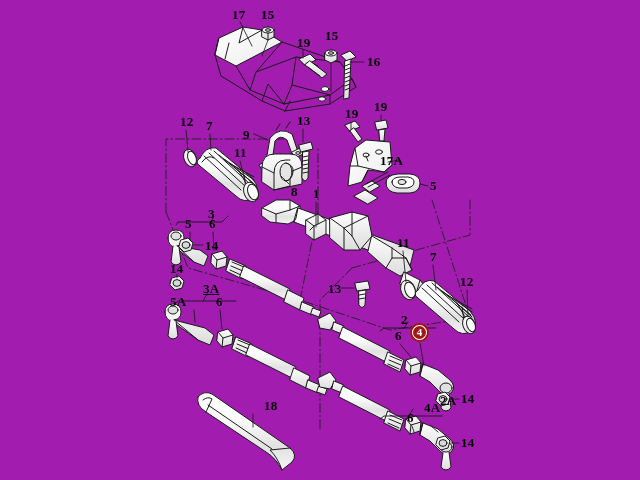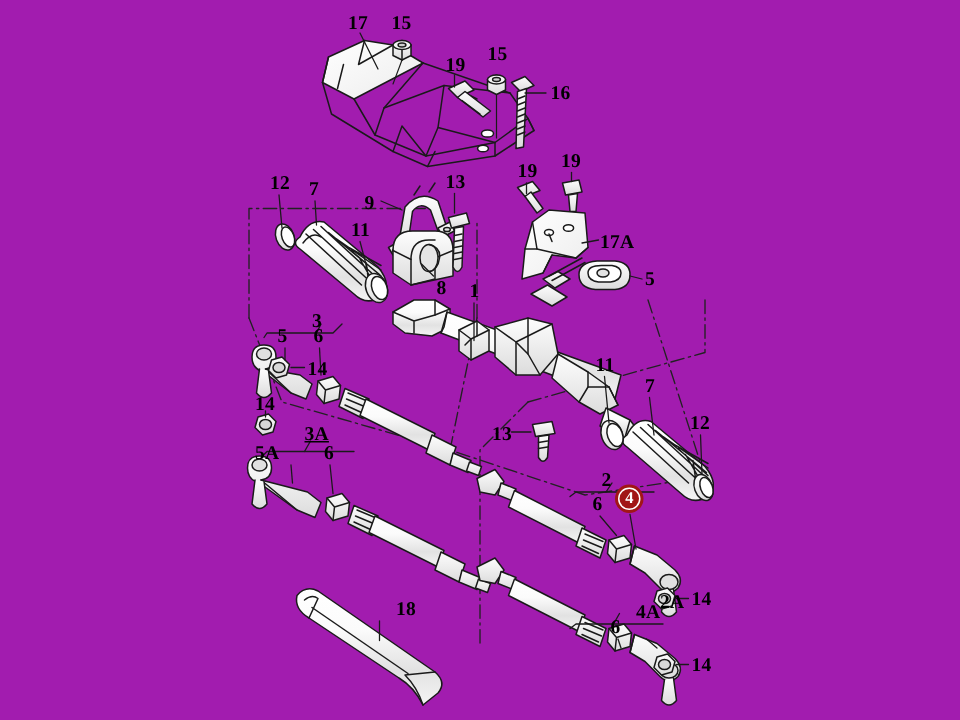--- a/index.html
+++ b/index.html
@@ -410,21 +410,21 @@
   <div class="lbl" style="left:261px; top:8px;">15</div>
   <div class="lbl" style="left:297px; top:36px;">19</div>
   <div class="lbl" style="left:325px; top:29px;">15</div>
   <div class="lbl" style="left:367px; top:55px;">16</div>
   <div class="lbl" style="left:180px; top:115px;">12</div>
   <div class="lbl" style="left:206px; top:119px;">7</div>
   <div class="lbl" style="left:243px; top:128px;">9</div>
   <div class="lbl" style="left:297px; top:114px;">13</div>
   <div class="lbl" style="left:345px; top:107px;">19</div>
   <div class="lbl" style="left:374px; top:100px;">19</div>
-  <div class="lbl" style="left:400px; top:154px;text-align:right;">17A</div>
+  <div class="lbl" style="left:380px; top:154px;text-align:right;">17A</div>
   <div class="lbl" style="left:234px; top:146px;">11</div>
   <div class="lbl" style="left:291px; top:185px;">8</div>
   <div class="lbl" style="left:430px; top:179px;">5</div>
   <div class="lbl" style="left:313px; top:187px;">1</div>
   <div class="lbl" style="left:208px; top:207px;">3</div>
   <div class="lbl" style="left:185px; top:217px;">5</div>
   <div class="lbl" style="left:209px; top:217px;">6</div>
   <div class="lbl" style="left:397px; top:236px;">11</div>
   <div class="lbl" style="left:430px; top:250px;">7</div>
   <div class="lbl" style="left:460px; top:275px;">12</div>

